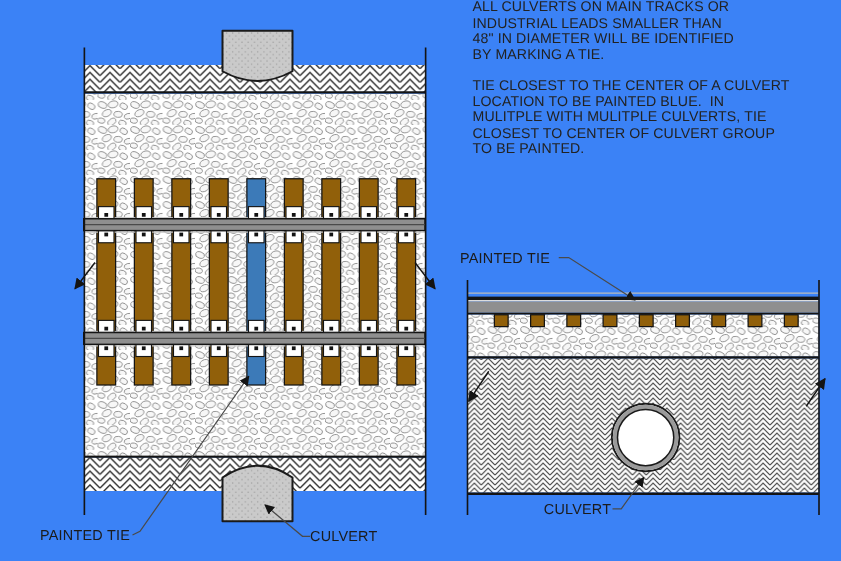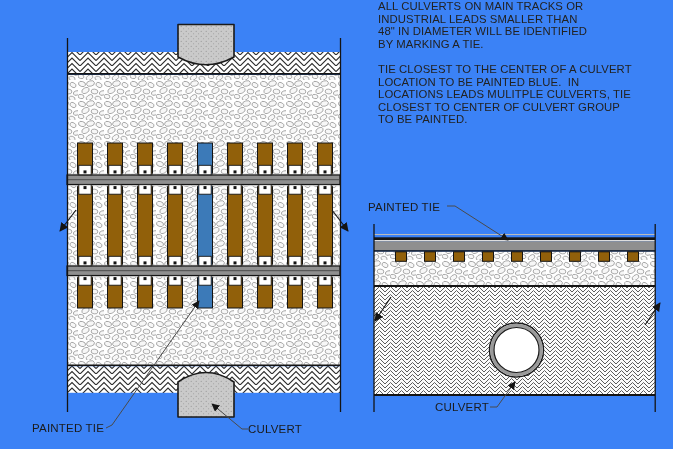--- a/index.html
+++ b/index.html
@@ -37,21 +37,21 @@
 
 <div class="canvas">
 
   <div class="notes">
     <p>ALL CULVERTS ON MAIN TRACKS OR
 INDUSTRIAL LEADS SMALLER THAN
 48" IN DIAMETER WILL BE IDENTIFIED
 BY MARKING A TIE.</p>
     <p>TIE CLOSEST TO THE CENTER OF A CULVERT
 LOCATION TO BE PAINTED BLUE.  IN
-LOCATIONS LEADS MULITPLE CULVERTS, TIE
+MULITPLE WITH MULITPLE CULVERTS, TIE
 CLOSEST TO CENTER OF CULVERT GROUP
 TO BE PAINTED.</p>
   </div>
 
   <svg class="drawing" width="673" height="449" viewBox="0 0 673 449">
     <defs>
       <pattern id="stone" width="26" height="20" patternUnits="userSpaceOnUse">
         <rect width="26" height="20" fill="#ffffff"></rect>
         <g fill="#f7f7f7" stroke="#8f8f8f" stroke-width="0.7">
           <ellipse cx="4" cy="4" rx="3.6" ry="2.5" transform="rotate(18 4 4)"></ellipse>

